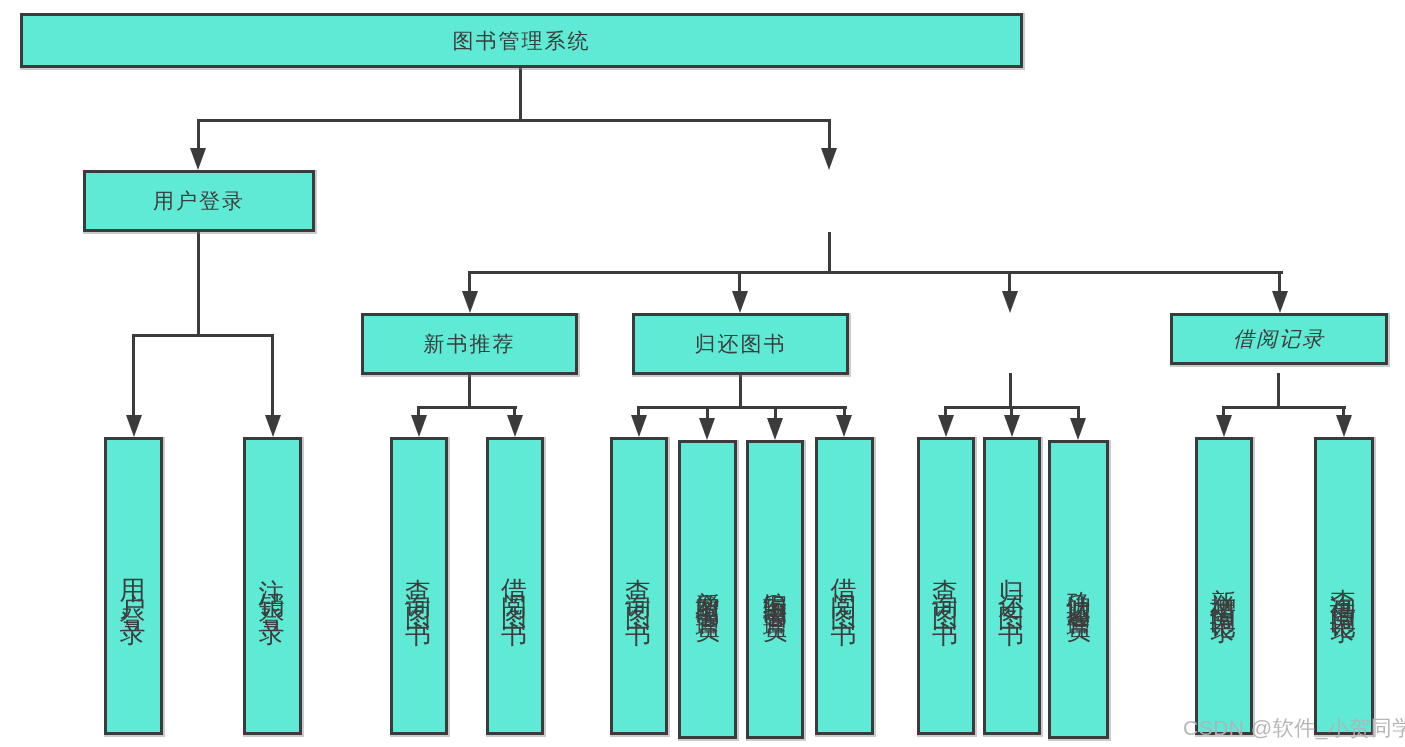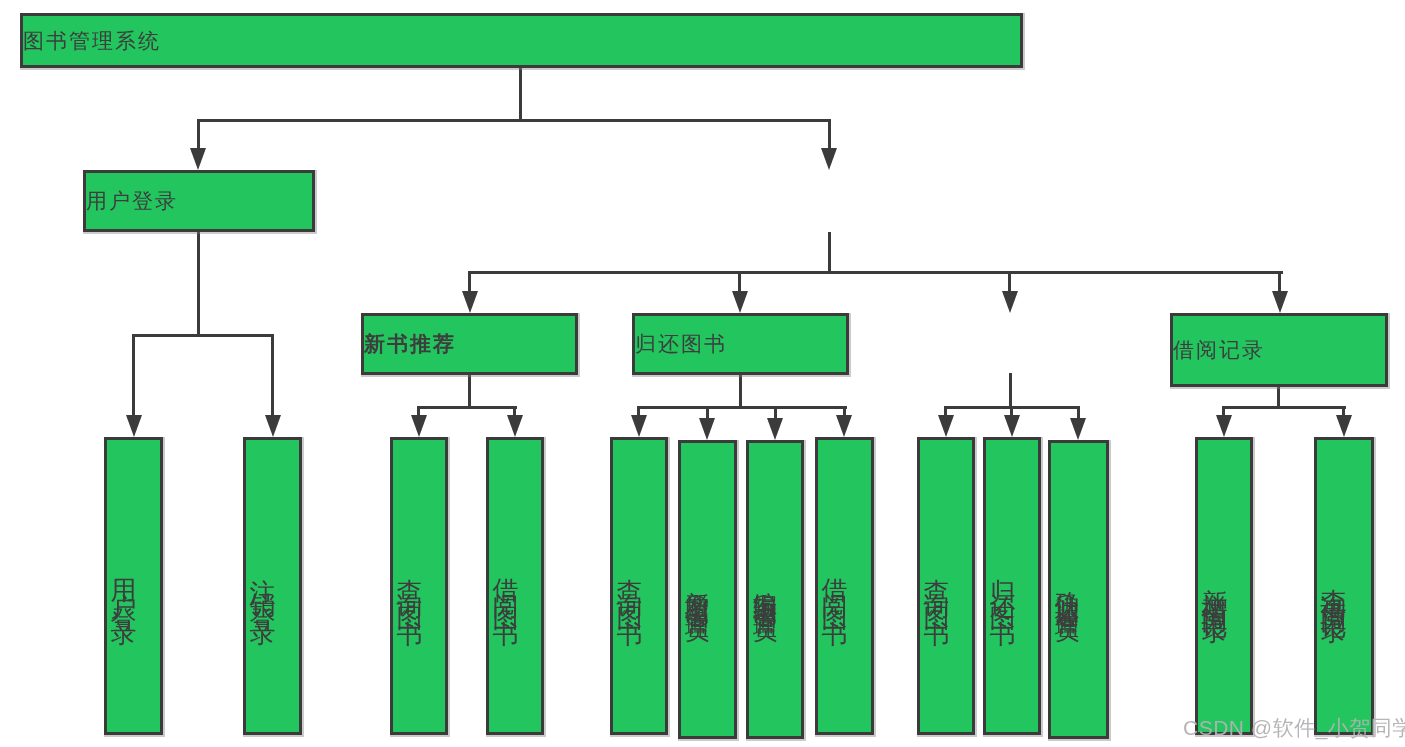--- a/index.html
+++ b/index.html
@@ -12,26 +12,26 @@
   .canvas{
     position:relative;
     width:1405px;height:747px;
     background:#ffffff;
     overflow:hidden;
   }
   
   .node{
     position:absolute;
     box-sizing:border-box;
-    background:#22c55e;
+    background:#5eead4;
     border:3px solid var(--line);
     box-shadow:1px 1px 0 1px rgba(125,125,125,0.40);
     display:flex;
     align-items:center;
-    justify-content:flex-start;
+    justify-content:center;
     color:var(--text);
     font-size:21px;
     letter-spacing:2px;
     z-index:2;
   }
   .leaf{z-index:2;}
   .vtext{
     writing-mode:vertical-rl;
     text-orientation:mixed;
     white-space:nowrap;
@@ -126,27 +126,27 @@
   <div class="arr" style="left:1336px;top:415px;"></div>
 
   <div class="node" style="left:20px;top:13px;width:1003px;height:55px;">
     <span>图书管理系统</span>
   </div>
 
   <div class="node" style="left:83px;top:170px;width:232px;height:62px;">
     <span>用户登录</span>
   </div>
 
-  <div class="node" style="left:361px;top:313px;width:217px;height:62px;font-weight:bold;">
+  <div class="node" style="left:361px;top:313px;width:217px;height:62px;">
     <span>新书推荐</span>
   </div>
   <div class="node" style="left:632px;top:313px;width:217px;height:62px;">
     <span>归还图书</span>
   </div>
-  <div class="node" style="left:1170px;top:313px;width:218px;height:74px;">
+  <div class="node" style="left:1170px;top:313px;width:218px;height:52px;font-style:italic;">
     <span>借阅记录</span>
   </div>
 
   <div class="node leaf" style="left:104px;top:437px;width:59px;height:298px;">
     <span class="vtext ls4">用户登录</span>
   </div>
   <div class="node leaf" style="left:243px;top:437px;width:59px;height:298px;">
     <span class="vtext ls4">注销登录</span>
   </div>
 

